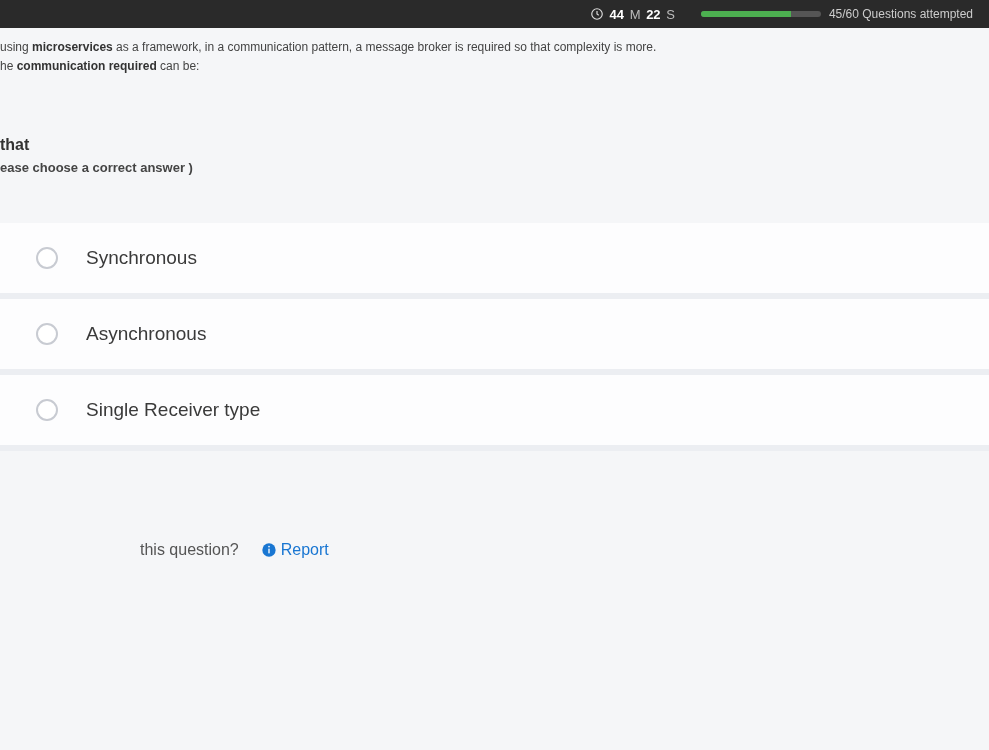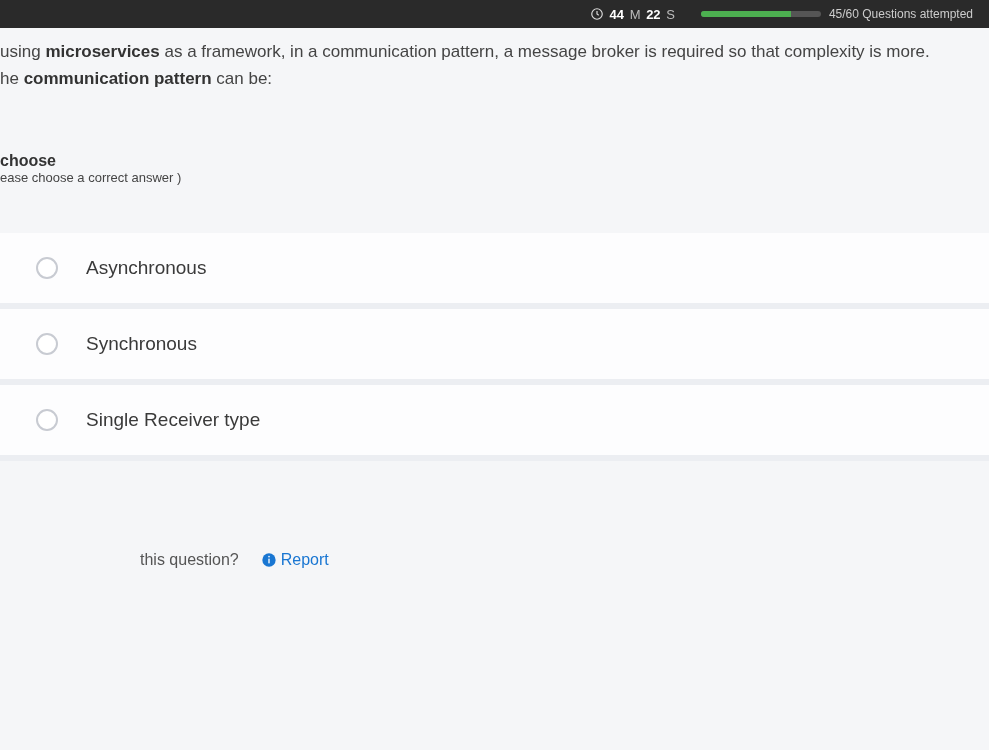--- a/index.html
+++ b/index.html
@@ -62,42 +62,43 @@
       width: 75%;
     }
     .progress-label {
       font-size: 12px;
       color: #ccc;
     }
     .content {
       padding: 10px 0 0 0;
     }
     .question-text {
-      font-size: 17px;
+      font-size: 12px;
       color: #444;
       line-height: 1.6;
       padding: 0 8px 0 0;
     }
     .question-text .bold {
       font-weight: 700;
       color: #333;
     }
     .answer-section {
       margin-top: 60px;
     }
     .answer-heading {
       font-size: 16px;
       font-weight: 700;
       color: #333;
       padding-left: 0;
     }
     .answer-sub {
       font-size: 13px;
-      font-weight: 400;
+      font-weight: 700;
       color: #444;
+      margin-top: 6px;
     }
     .options {
       margin-top: 48px;
     }
     .option {
       display: flex;
       align-items: center;
       padding: 24px 36px;
       background: #fdfdfe;
       border-bottom: 6px solid #eceef2;
@@ -161,36 +162,36 @@
       <div class="progress-fill"></div>
     </div>
     <span class="progress-label">45/60 Questions attempted</span>
   </div>
 </div>
 
 <div class="content">
   <div class="question-text">
     <span> using </span><span class="bold">microservices</span><span> as a framework, in a communication pattern, a message broker is required so that complexity is more.</span>
     <br>
-    <span>he </span><span class="bold">communication pattern</span><span> can be:</span>
+    <span>he </span><span class="bold">communication required</span><span> can be:</span>
   </div>
 
   <div class="answer-section">
-    <div class="answer-heading">choose</div>
+    <div class="answer-heading">that</div>
     <div class="answer-sub">ease choose a correct answer )</div>
   </div>
 
   <div class="options">
     <div class="option">
       <div class="radio"></div>
-      <div class="option-label">Asynchronous</div>
+      <div class="option-label">Synchronous</div>
     </div>
     <div class="option">
       <div class="radio"></div>
-      <div class="option-label">Synchronous</div>
+      <div class="option-label">Asynchronous</div>
     </div>
     <div class="option">
       <div class="radio"></div>
       <div class="option-label">Single Receiver type</div>
     </div>
   </div>
 
   <div class="footer">
     <span>this question?</span>
     <span class="report-link">

